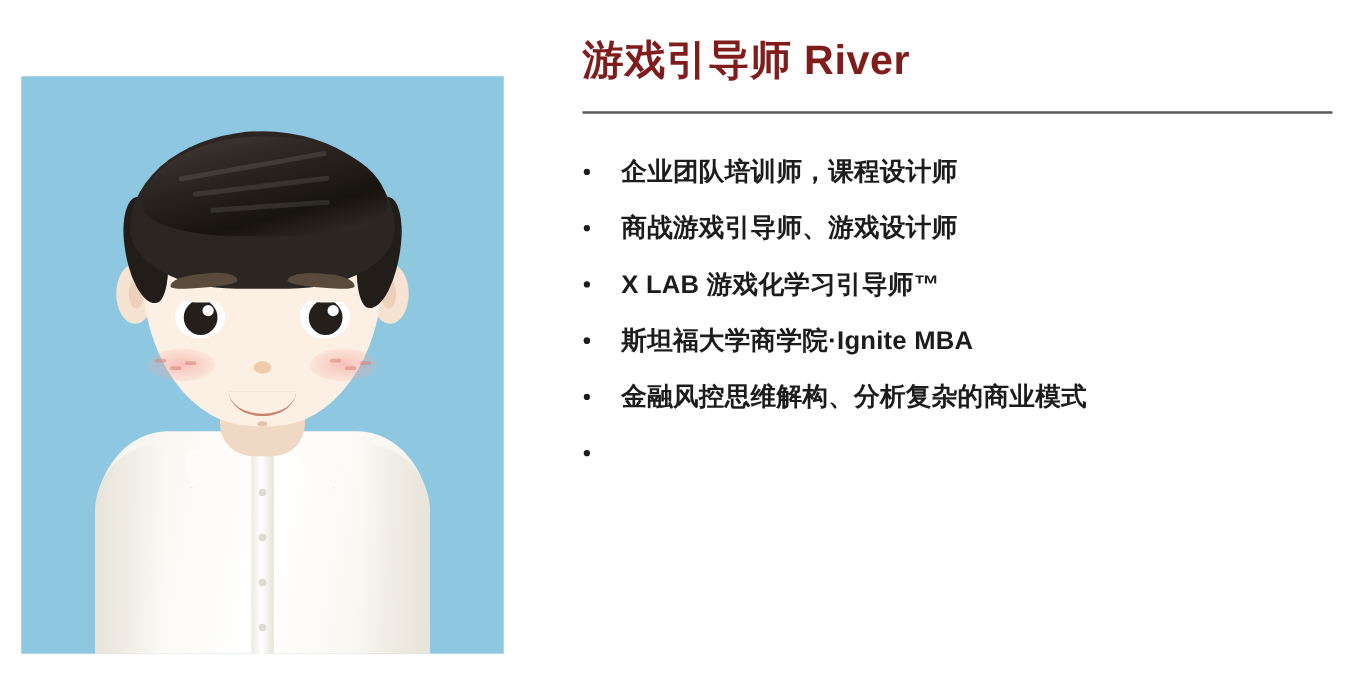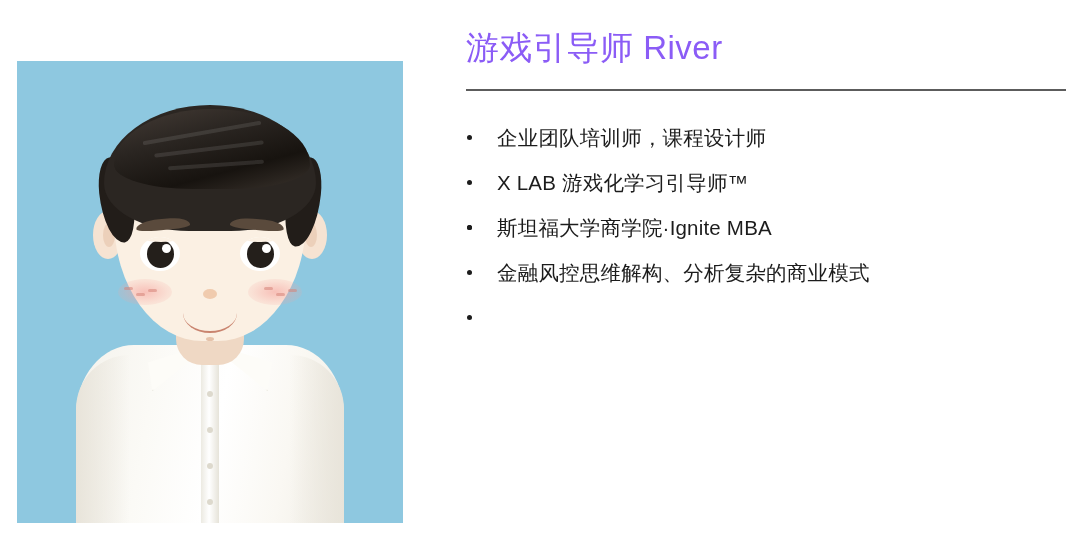--- a/index.html
+++ b/index.html
@@ -335,22 +335,22 @@
     top: 0;
     width: 600px;
     height: 560px;
   }
 
   .title {
     position: absolute;
     left: 0;
     top: 28px;
     font-size: 33px;
-    font-weight: normal;
-    color: #8b5cf6;
+    font-weight: bold;
+    color: #7f1d1d;
     letter-spacing: 0.5px;
     white-space: nowrap;
     line-height: 1.2;
   }
 
   .title-rule {
     position: absolute;
     left: 0;
     top: 89px;
     width: 600px;
@@ -366,21 +366,21 @@
     list-style: none;
     margin: 0;
     padding: 0;
   }
 
   .bullet-item {
     position: relative;
     padding-left: 31px;
     margin: 0 0 13px 0;
     font-size: 20.5px;
-    font-weight: normal;
+    font-weight: bold;
     color: #1c1c1c;
     line-height: 32px;
     letter-spacing: 0.2px;
   }
 
   .bullet-item .dot {
     position: absolute;
     left: 1px;
     top: 13px;
     width: 5px;
@@ -469,20 +469,24 @@
 
     <div class="title-rule"></div>
 
     <ul class="bullet-list">
       <li class="bullet-item">
         <span class="dot"></span>
         <span>企业团队培训师，课程设计师</span>
       </li>
       <li class="bullet-item">
         <span class="dot"></span>
+        <span>商战游戏引导师、游戏设计师</span>
+      </li>
+      <li class="bullet-item">
+        <span class="dot"></span>
         <span>X LAB 游戏化学习引导师™</span>
       </li>
       <li class="bullet-item">
         <span class="dot"></span>
       </li>
       <li class="bullet-item">
         <span class="dot"></span>
         <span>斯坦福大学商学院·Ignite MBA</span>
       </li>
       <li class="bullet-item">

